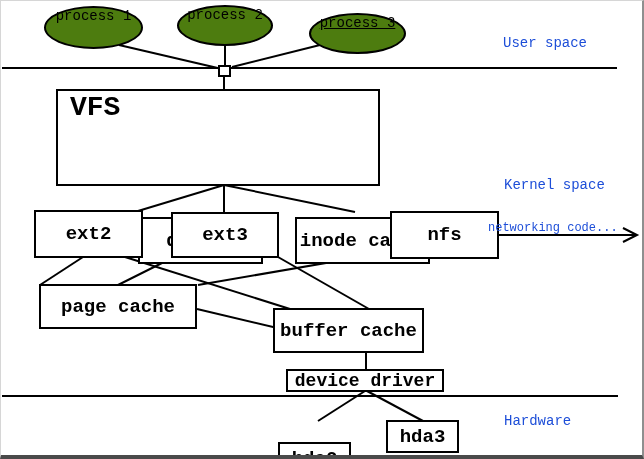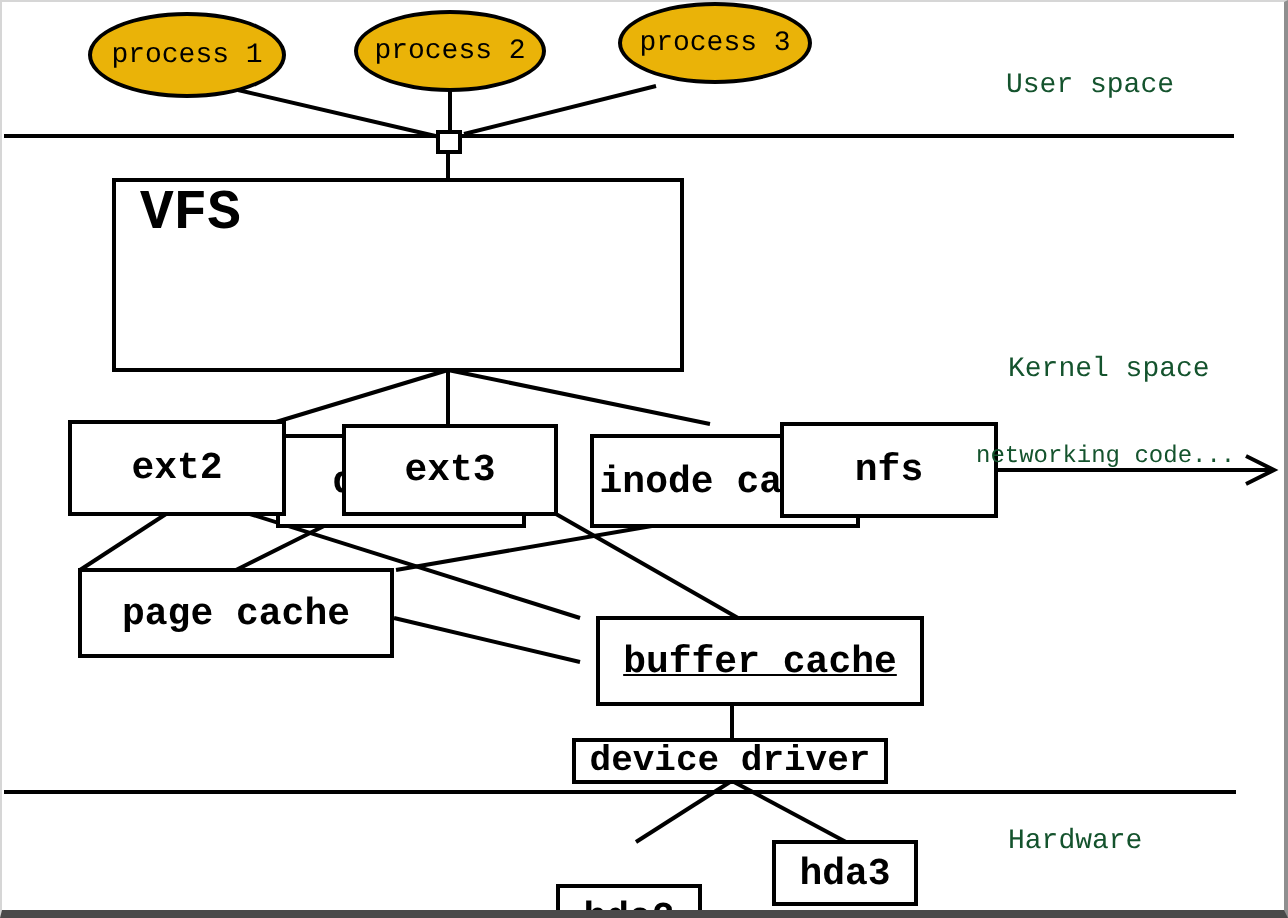--- a/index.html
+++ b/index.html
@@ -13,43 +13,43 @@
   }
   #lines { position:absolute; left:0; top:0; width:644px; height:459px; }
   .box {
     position:absolute; box-sizing:border-box;
     border:2px solid #000; background:#fff; color:#000;
     display:flex; align-items:center; justify-content:center;
     font-weight:bold; font-size:19px; white-space:nowrap;
   }
   .ellipse {
     position:absolute; box-sizing:border-box;
-    border:2px solid #000; border-radius:50%; background:#eab308; color:#000;
-    display:flex; align-items:center; justify-content:center;
+    border:2px solid #000; border-radius:50%; background:#4d7c0f; color:#000;
+    display:flex; justify-content:center;
     font-size:14px; font-weight:normal; white-space:nowrap;
   }
-  .slabel { position:absolute; color:#14532d; font-size:14px; white-space:nowrap; }
+  .slabel { position:absolute; color:#1d4ed8; font-size:14px; white-space:nowrap; }
 
   #proc1 { left:43px;  top:5px; width:99px; height:43px; }
   #proc2 { left:176px; top:4px; width:96px; height:41px; }
-  #proc3 { left:308px; top:0; width:97px; height:41px; }
+  #proc3 { left:308px; top:12px; width:97px; height:41px;text-decoration:underline; }
 
   #syscall-square { left:217px; top:64px; width:13px; height:12px; border-width:2px; }
 
-  #vfs-box { left:55px; top:88px; width:286px; height:97px; }
+  #vfs-box { left:55px; top:88px; width:324px; height:97px; }
   #vfs-title { position:absolute; left:12px; top:1px; font-weight:bold; font-size:28px; color:#000; }
   #dcache-box      { left:80px;  top:126px; width:125px; height:47px; }
   #inode-cache-box { left:237px; top:126px; width:135px; height:47px; }
 
   #ext2-box { left:33px;  top:209px; width:109px; height:48px; }
   #ext3-box { left:170px; top:211px; width:108px; height:46px; }
   #nfs-box  { left:353px; top:210px; width:109px; height:48px;margin-left:36px; }
 
   #page-cache-box   { left:38px;  top:283px; width:158px; height:45px; }
-  #buffer-cache-box { left:297px; top:307px; width:164px; height:45px;text-decoration:underline; }
+  #buffer-cache-box { left:272px; top:307px; width:151px; height:45px; }
   #device-driver-box{ left:285px; top:368px; width:158px; height:23px; font-size:18px; }
 
   #hda2-box { left:277px; top:441px; width:73px; height:33px; }
   #hda3-box { left:385px; top:419px; width:73px; height:33px; }
 
   #user-space-label   { left:502px; top:34px; }
   #system-calls-label { left:315px; top:66px; }
   #kernel-space-label { left:503px; top:176px; }
   #networking-label   { left:487px; top:220px; font-size:12px; }
   #hardware-label     { left:503px; top:412px; }

